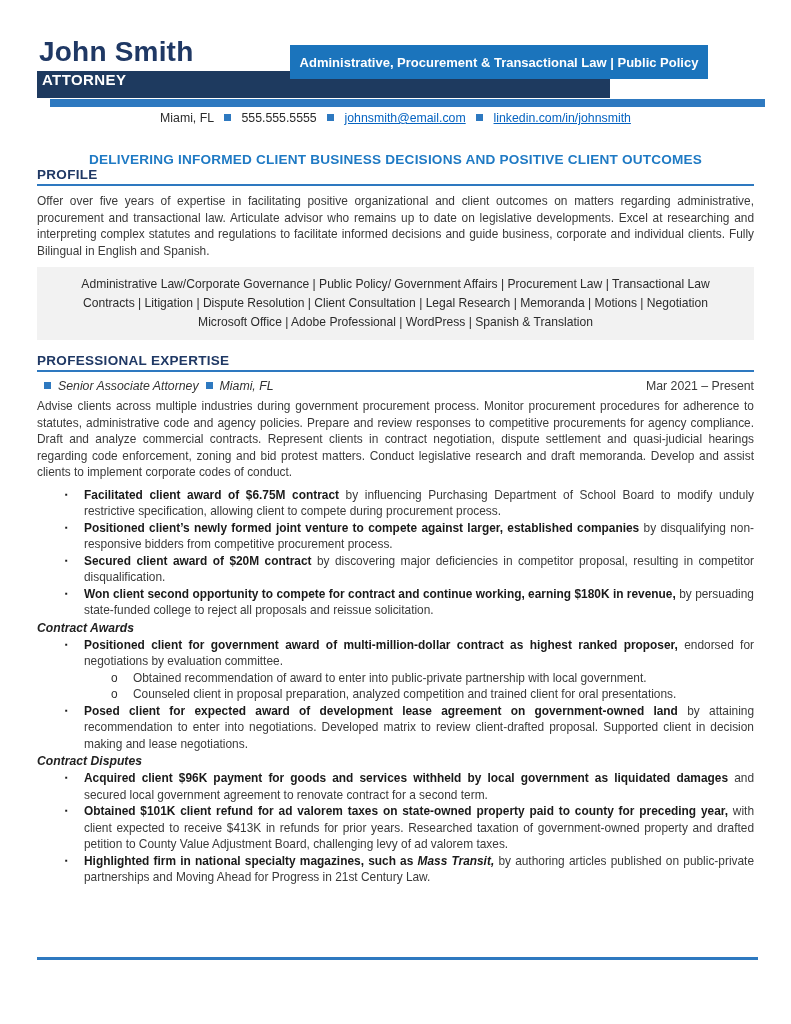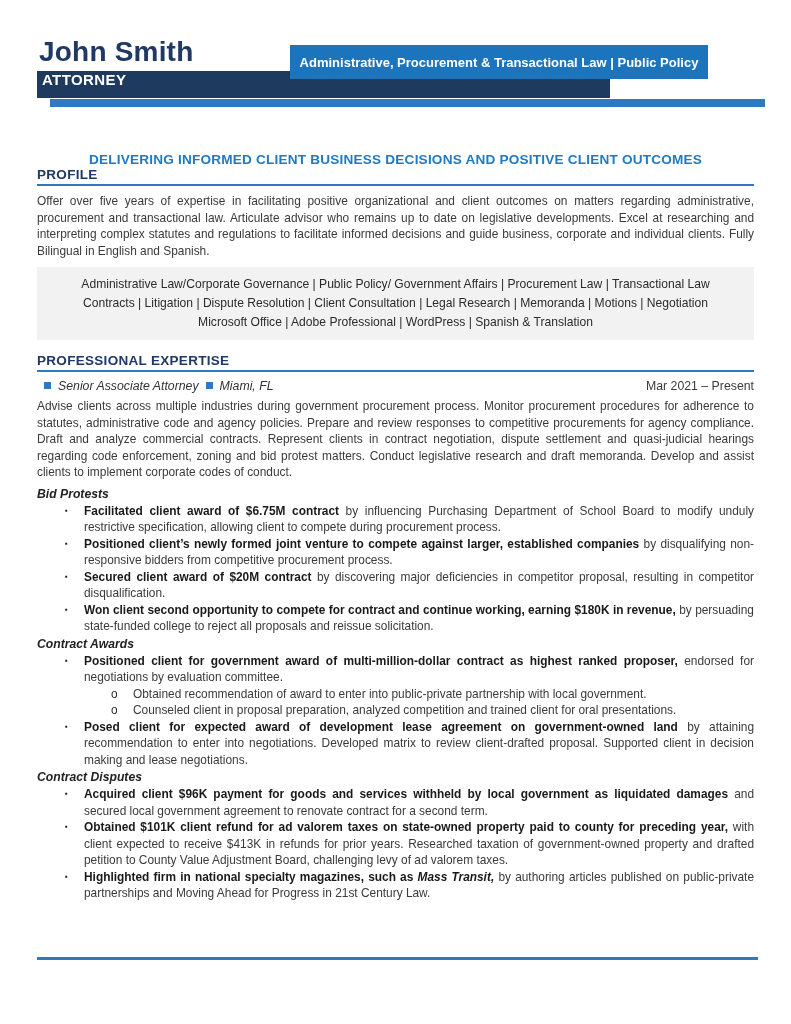--- a/index.html
+++ b/index.html
@@ -54,20 +54,29 @@
 
   <div class="name">John Smith</div>
 
   <div class="badge">Administrative, Procurement &amp; Transactional Law | Public Policy</div>
 
   <div class="title-bar">
     <span>ATTORNEY</span>
   </div>
   <div class="title-accent"></div>
 
+  <div class="contact">
+    <span>Miami, FL</span>
+    <span class="sq"></span>
+    <span>555.555.5555</span>
+    <span class="sq"></span>
+    <a>johnsmith@email.com</a>
+    <span class="sq"></span>
+    <a>linkedin.com/in/johnsmith</a>
+  </div>
 
   <div class="headline">DELIVERING INFORMED CLIENT BUSINESS DECISIONS AND POSITIVE CLIENT OUTCOMES</div>
 
   <div class="content">
 
     <div class="sec-heading">PROFILE</div>
     <p class="para">Offer over five years of expertise in facilitating positive organizational and client outcomes on matters regarding administrative, procurement and transactional law. Articulate advisor who remains up to date on legislative developments. Excel at researching and interpreting complex statutes and regulations to facilitate informed decisions and guide business, corporate and individual clients. Fully Bilingual in English and Spanish.</p>
 
     <div class="skills-box" id="skills-box">
         <div>Administrative Law/Corporate Governance | Public Policy/ Government Affairs | Procurement Law | Transactional Law</div>
@@ -82,21 +91,20 @@
       <span class="role">Senior Associate Attorney</span>
       <span class="sq"></span>
       <span class="role">Miami, FL</span>
       <span class="dates">Mar 2021 – Present</span>
     </div>
 
     <p class="para">Advise clients across multiple industries during government procurement process. Monitor procurement procedures for adherence to statutes, administrative code and agency policies. Prepare and review responses to competitive procurements for agency compliance. Draft and analyze commercial contracts. Represent clients in contract negotiation, dispute settlement and quasi-judicial hearings regarding code enforcement, zoning and bid protest matters. Conduct legislative research and draft memoranda. Develop and assist clients to implement corporate codes of conduct.</p>
 
     <div id="groups">
         <div class="expertise-group">
-          <div class="group-title">Bid Protests</div>
           <div class="bullet">
             <span class="marker">▪</span>
             <span class="btext"><span class="b">Facilitated client award of $6.75M contract</span><span> by influencing Purchasing Department of School Board to modify unduly restrictive specification, allowing client to compete during procurement process.</span></span>
           </div>
           <div class="bullet">
             <span class="marker">▪</span>
             <span class="btext"><span class="b">Positioned client’s newly formed joint venture to compete against larger, established companies</span><span> by disqualifying non-responsive bidders from competitive procurement process.</span></span>
           </div>
           <div class="bullet">
             <span class="marker">▪</span>

